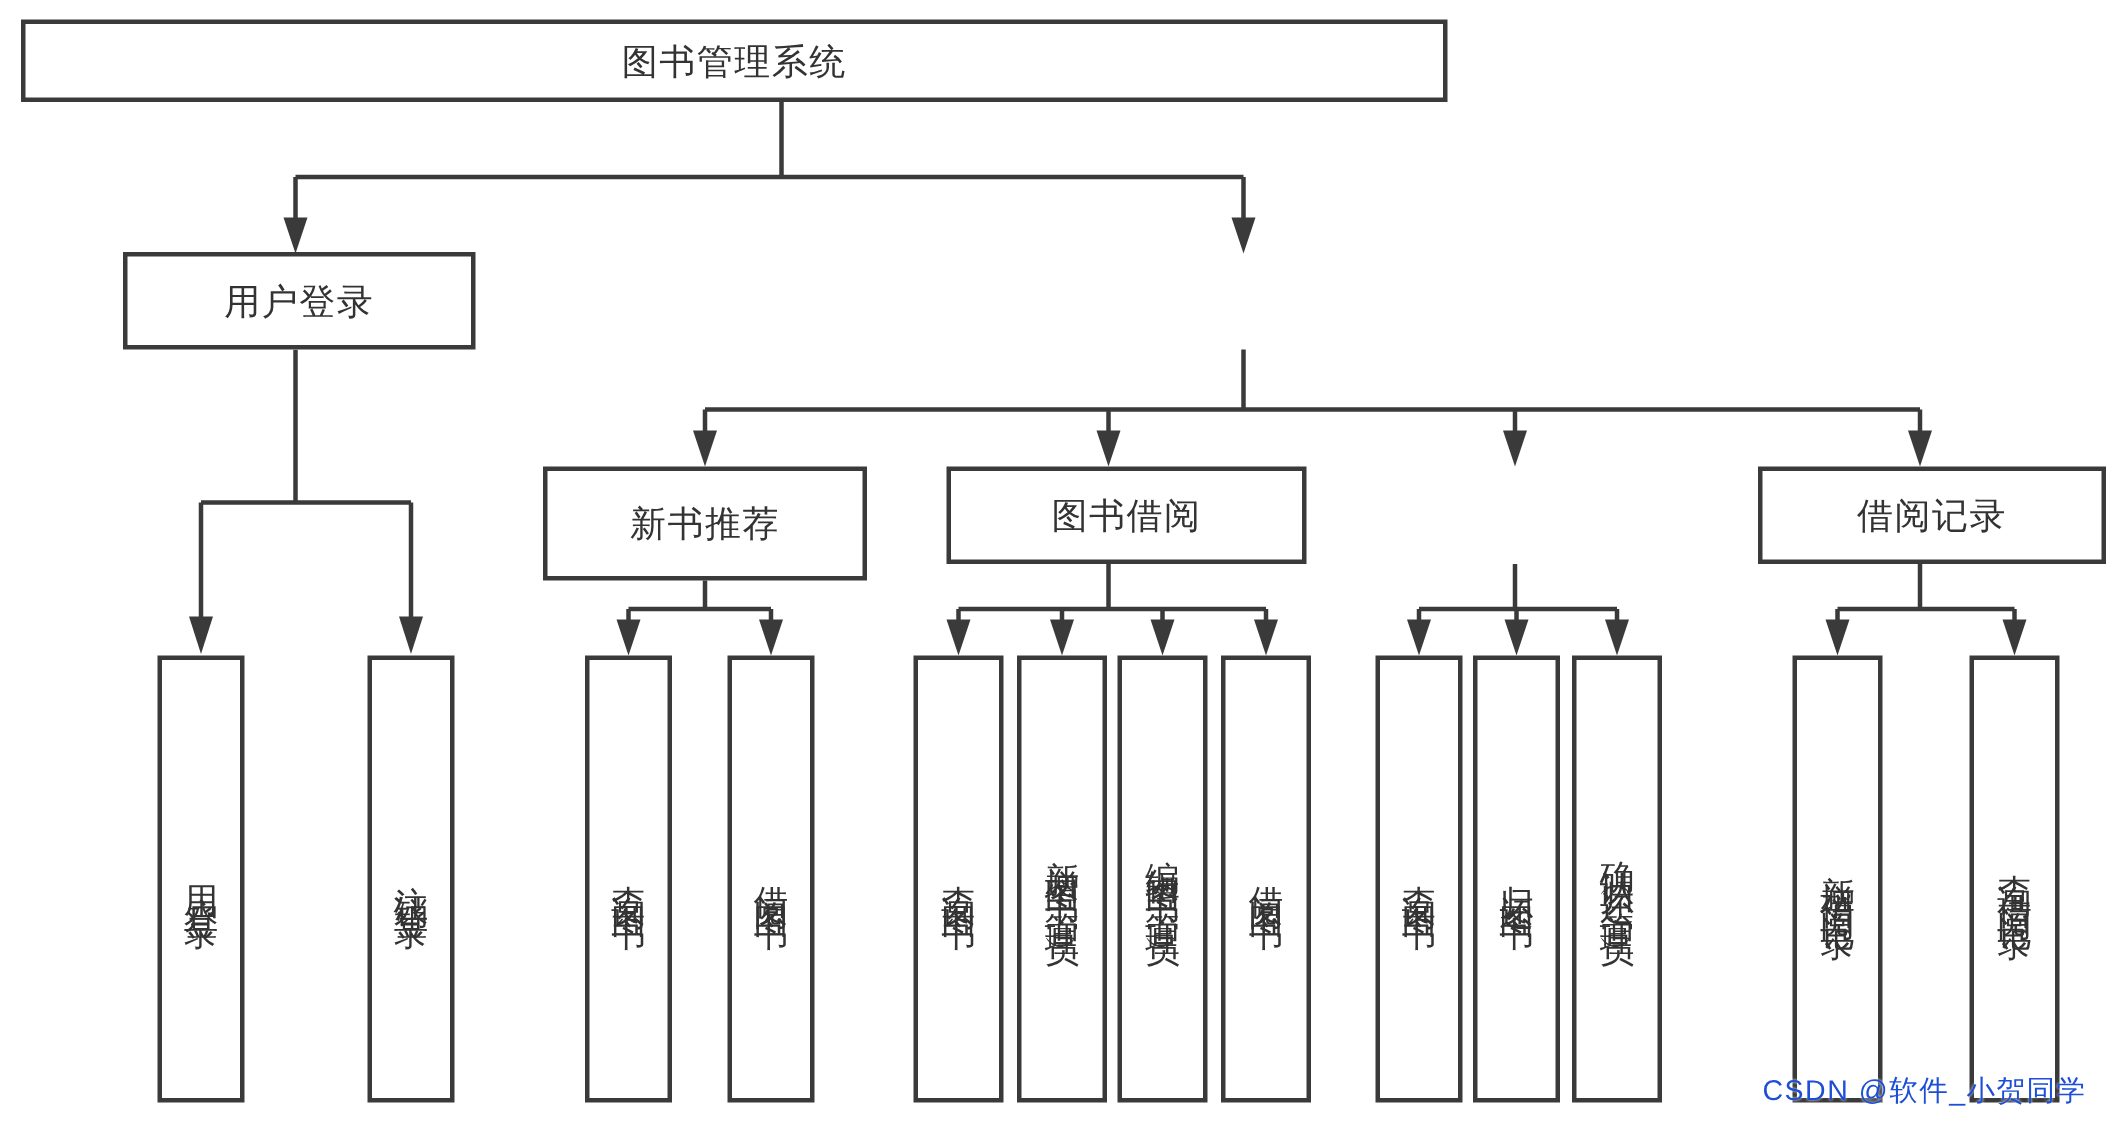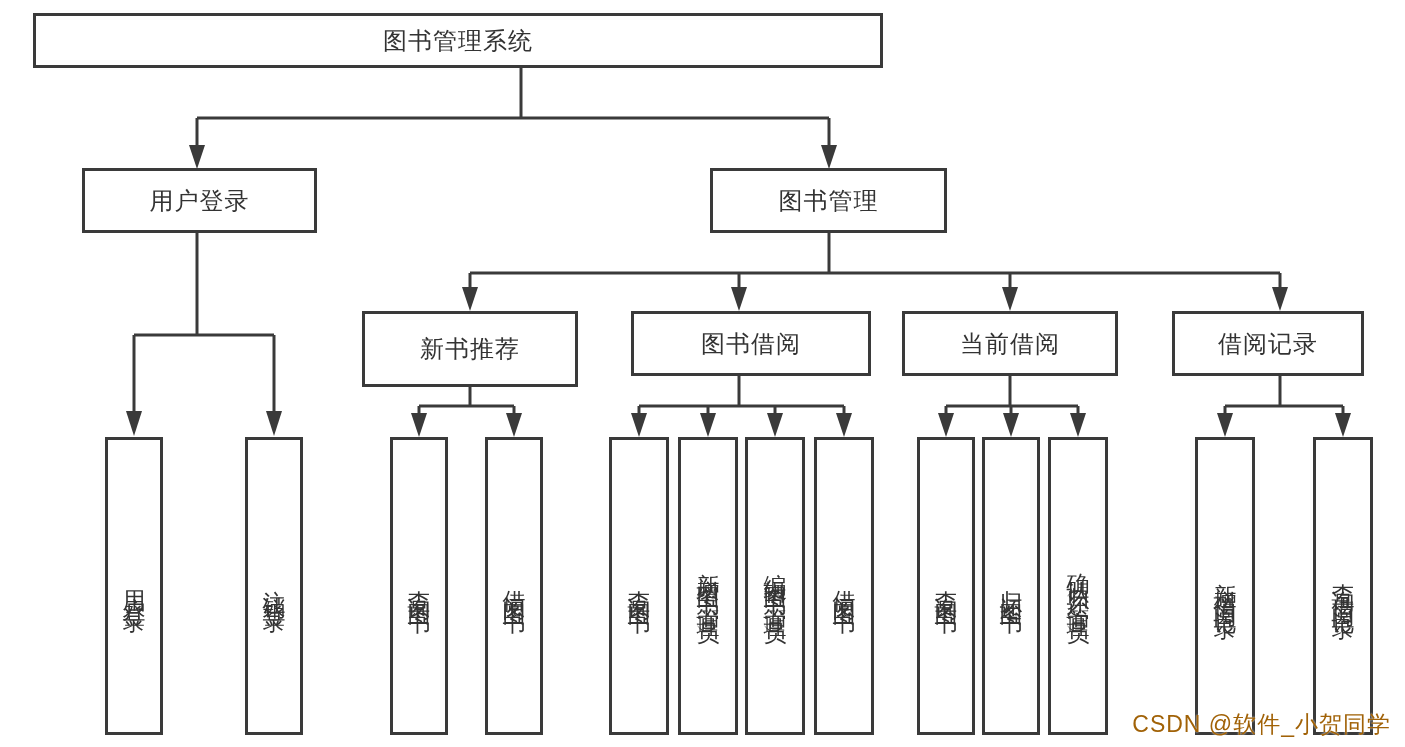--- a/index.html
+++ b/index.html
@@ -26,22 +26,22 @@
   .v{
     writing-mode:vertical-rl;
     text-orientation:mixed;
     font-size:23px;
     letter-spacing:7px;
     line-height:1;
   }
   .watermark{
     position:absolute;
     right:14px;bottom:7px;
-    font-size:23px;
-    color:#a16207;
+    font-size:19px;
+    color:#1d4ed8;
     letter-spacing:1px;
     z-index:5;
     text-shadow:0 0 2px #ffffff;
     white-space:nowrap;
   }
 </style>
 </head>
 <body>
 
 <div id="canvas">
@@ -112,29 +112,27 @@
 
       <polygon points="938,413 954,413 946,437"></polygon>
       <polygon points="1003,413 1019,413 1011,437"></polygon>
       <polygon points="1070,413 1086,413 1078,437"></polygon>
 
       <polygon points="1217,413 1233,413 1225,437"></polygon>
       <polygon points="1335,413 1351,413 1343,437"></polygon>
     </g>
   </svg>
 
-  <div class="node h" style="left:33px;top:13px;width:850px;height:55px">图书管理系统</div>
+  <div class="node h" style="left:14px;top:13px;width:951px;height:55px">图书管理系统</div>
 
   <div class="node h" style="left:82px;top:168px;width:235px;height:65px">用户登录</div>
-  <div class="node h" style="left:710px;top:168px;width:237px;height:65px">图书管理</div>
 
   <div class="node h" style="left:362px;top:311px;width:216px;height:76px">新书推荐</div>
   <div class="node h" style="left:631px;top:311px;width:240px;height:65px">图书借阅</div>
-  <div class="node h" style="left:902px;top:311px;width:216px;height:65px">当前借阅</div>
-  <div class="node h" style="left:1172px;top:311px;width:192px;height:65px">借阅记录</div>
+  <div class="node h" style="left:1172px;top:311px;width:232px;height:65px">借阅记录</div>
 
   <div class="node v" style="left:105px;top:437px;width:58px;height:298px">用户登录</div>
   <div class="node v" style="left:245px;top:437px;width:58px;height:298px">注销登录</div>
 
   <div class="node v" style="left:390px;top:437px;width:58px;height:298px">查询图书</div>
   <div class="node v" style="left:485px;top:437px;width:58px;height:298px">借阅图书</div>
 
   <div class="node v" style="left:609px;top:437px;width:60px;height:298px">查询图书</div>
   <div class="node v" style="left:678px;top:437px;width:60px;height:298px">新增图书（管理员）</div>
   <div class="node v" style="left:745px;top:437px;width:60px;height:298px">编辑图书（管理员）</div>

